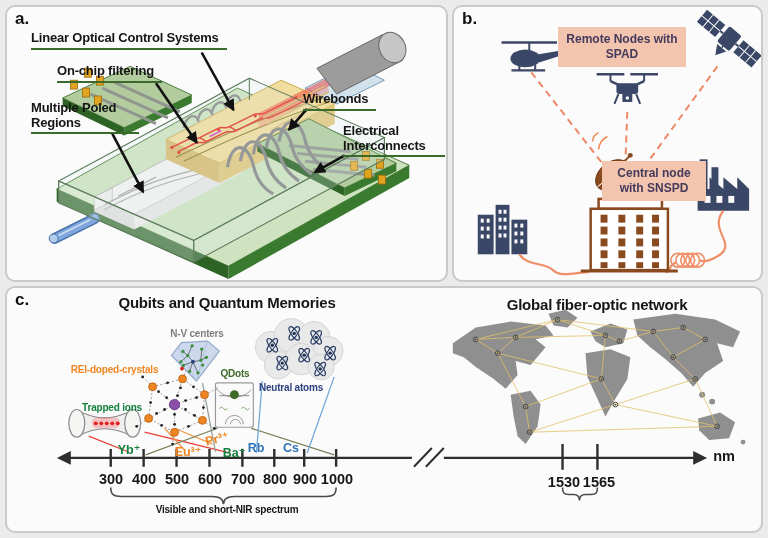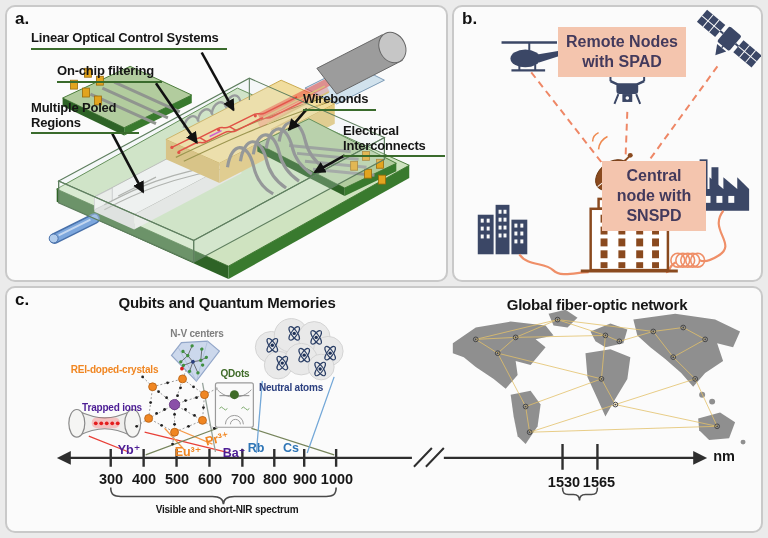--- a/index.html
+++ b/index.html
@@ -14,29 +14,29 @@
   }
   #panel-a{left:5px;top:5px;width:443px;height:277px;}
   #panel-b{left:452px;top:5px;width:311px;height:277px;}
   #panel-c{left:5px;top:286px;width:758px;height:247px;}
   .plabel{position:absolute;font-weight:bold;font-size:17px;color:#111;z-index:5;}
   .ann{
     position:absolute;font-weight:bold;font-size:13px;line-height:1.12;color:#151515;
     border-bottom:2.5px solid #3a6b2c;padding:0 8px 2px 0;letter-spacing:-0.2px;z-index:4;
   }
   .boxlabel{
-    position:absolute;background:#f4c5ae;color:#433a5c;font-weight:bold;font-size:16px;
+    position:absolute;background:#f4c5ae;color:#433a5c;font-weight:bold;font-size:12px;
     text-align:center;line-height:1.25;padding:5px 6px;z-index:4;
   }
   .ctitle{position:absolute;font-weight:bold;font-size:15px;color:#161616;text-align:center;letter-spacing:-0.2px;z-index:4;}
   .syslabel{position:absolute;font-weight:bold;font-size:10px;text-align:center;line-height:1.15;letter-spacing:-0.2px;z-index:4;}
   .ionlabel{position:absolute;font-weight:bold;font-size:12.5px;width:44px;margin-left:-22px;text-align:center;z-index:4;}
   .tick{position:absolute;font-weight:bold;font-size:14.5px;color:#161616;width:50px;margin-left:-25px;text-align:center;z-index:4;}
   .bandlabel{position:absolute;font-weight:bold;font-size:10px;color:#161616;text-align:center;letter-spacing:-0.2px;z-index:4;}
-  .red{color:#4c1d95}.orange{color:#f08622}.blue{color:#2e75b6}
+  .red{color:#15803d}.orange{color:#f08622}.blue{color:#2e75b6}
   .gray{color:#7e7e7e}.qgreen{color:#3f6b28}.nnavy{color:#2b3f7f}
   svg{position:absolute;left:0;top:0;}
 </style>
 </head>
 <body>
 
 <section class="panel" id="panel-a">
   <div class="plabel" style="left:8px;top:2px;">a.</div>
 
   <svg width="439" height="273" viewBox="0 0 442 276" preserveAspectRatio="none">

